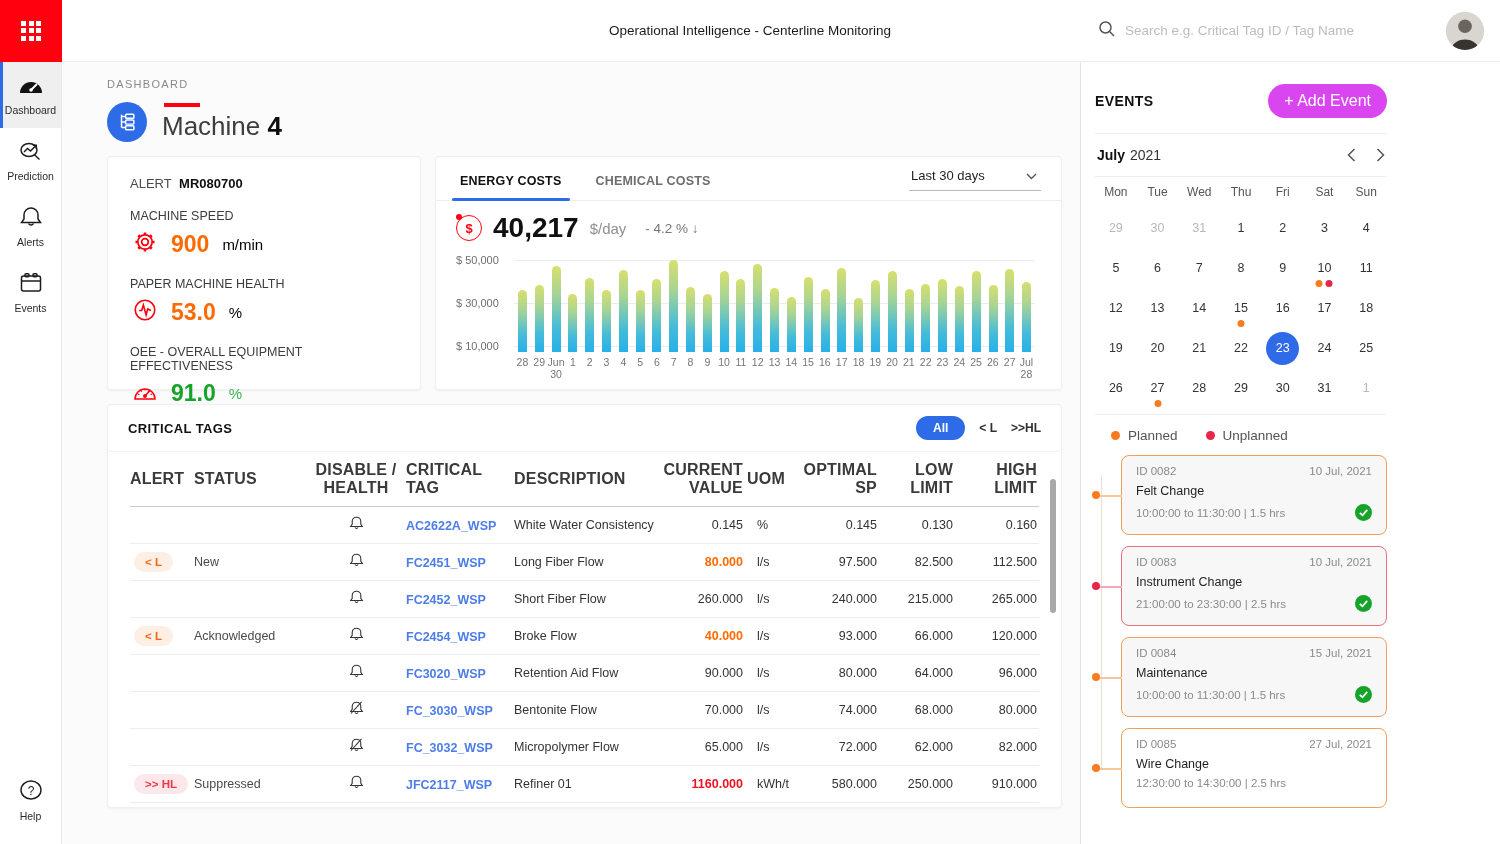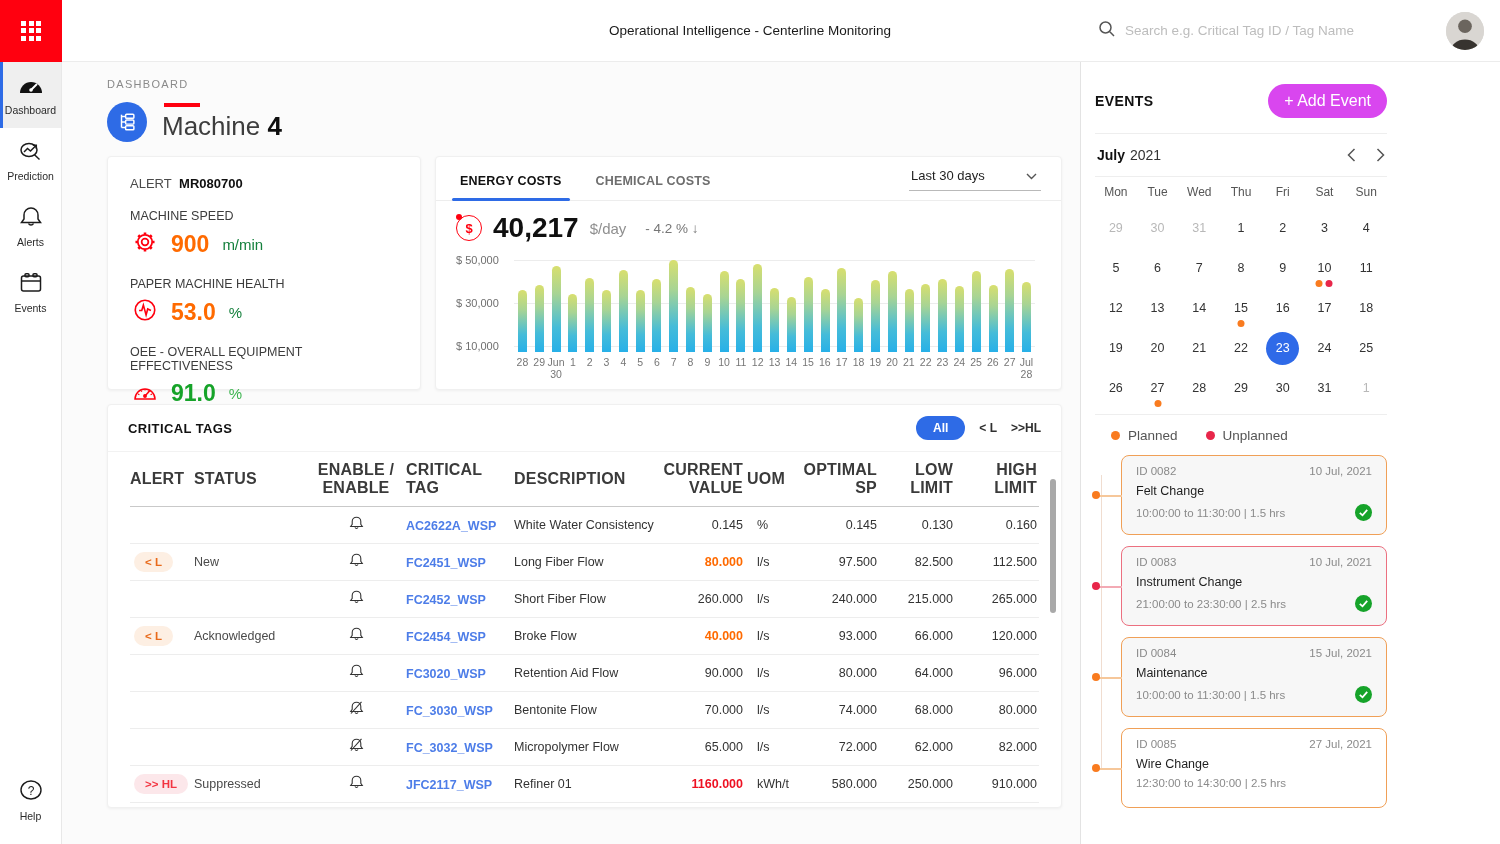--- a/index.html
+++ b/index.html
@@ -38,21 +38,21 @@
 
   .cards-row { display:flex; gap:14px; }
   .card { background:#fff; border:1px solid #f0f0f0; border-radius:4px; box-shadow:0 1px 3px rgba(0,0,0,.05); }
   .summary-card { width:314px; height:234px; padding:19px 22px; flex:0 0 314px; }
   .grade-row { font-size:13px; color:#4a4a4a; margin-bottom:13px; }
   .grade-value { font-weight:700; color:#101010; margin-left:4px; }
   .metric-label { font-size:12.5px; color:#3c3c3c; margin:18px 0 6px; }
   .metric-row { display:flex; align-items:center; gap:13px; margin-left:2px; }
   .metric-value { font-size:23px; font-weight:700; }
   .metric-unit { font-size:15px; }
-  .c-orange { color:#ff6a00; } .c-orange-light { color:#15803d; }
+  .c-orange { color:#ff6a00; } .c-orange-light { color:#000000; }
   .c-green { color:#16a329; } .c-green-light { color:#3cb44f; }
 
   .energy-card { flex:1; height:234px; display:flex; flex-direction:column; }
   .energy-header { display:flex; align-items:flex-end; border-bottom:1px solid #ededed; padding:0 20px; height:44px; }
   .tab { position:relative; font-size:12.5px; font-weight:700; color:#6e6e6e; padding:13px 4px 12px; margin-right:26px; cursor:pointer; letter-spacing:.2px; }
   .tab.active { color:#111; }
   .tab.active::after { content:""; position:absolute; left:-4px; right:-4px; bottom:-1px; height:3px; background:#2e6be6; border-radius:2px; }
   .range-select { margin-left:auto; margin-bottom:9px; width:132px; display:flex; align-items:center; justify-content:space-between; font-size:13px; color:#1f1f1f; border-bottom:1px solid #b9b9b9; padding:2px 4px 7px 2px; cursor:pointer; }
   .energy-body { padding:9px 20px 0; position:relative; }
   .value-row { display:flex; align-items:center; gap:11px; margin:2px 0 4px; }
@@ -525,21 +525,21 @@
       <div class="filters">
         <span class="pill-all">All</span>
         <span class="filter-plain">&lt; L</span>
         <span class="filter-plain">&gt;&gt;HL</span>
       </div>
     </div>
     <div class="ttable">
       <div class="trow thead-row">
           <div class="cell ">ALERT</div>
           <div class="cell ">STATUS</div>
-          <div class="cell c">ENABLE / ENABLE</div>
+          <div class="cell c">DISABLE / HEALTH</div>
           <div class="cell ">CRITICAL TAG</div>
           <div class="cell ">DESCRIPTION</div>
           <div class="cell r">CURRENT VALUE</div>
           <div class="cell ">UOM</div>
           <div class="cell r">OPTIMAL SP</div>
           <div class="cell r">LOW LIMIT</div>
           <div class="cell r">HIGH LIMIT</div>
         </div>
       <div id="table-body">
           <div class="trow body-row">

